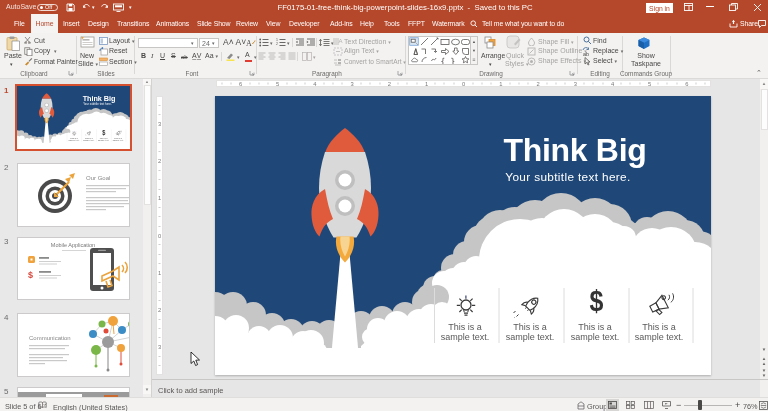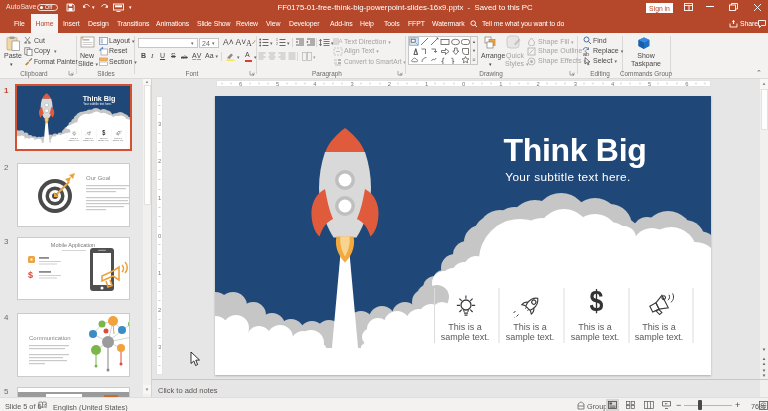--- a/index.html
+++ b/index.html
@@ -659,21 +659,21 @@
     </div>
 
     <div class="abs" style="left:760px;top:0;width:8px;height:318px;background:#F1F0EF;"></div>
     <div class="abs" style="left:760px;top:0;width:8px;height:10px;background:#F8F7F6;color:#888;font-size:4.5px;text-align:center;line-height:10px;">▲</div>
     <div class="abs" style="left:760.5px;top:10px;width:7px;height:41px;background:#FDFDFD;border:1px solid #E3E2E1;"></div>
     <div class="abs" style="left:760px;top:266px;width:8px;height:10px;color:#666;font-size:4.5px;text-align:center;line-height:10px;">▼</div>
     <div class="abs" style="left:760px;top:277px;width:8px;height:10px;color:#666;font-size:4.5px;text-align:center;line-height:5px;">▲<br>▲</div>
     <div class="abs" style="left:760px;top:289px;width:8px;height:10px;color:#666;font-size:4.5px;text-align:center;line-height:5px;">▼<br>▼</div>
 
     <div class="abs" style="left:152px;top:300px;width:616px;height:1px;background:#C9C7C5;"></div>
-    <div class="abs" style="left:158px;top:307px;font-size:7.5px;color:#5A5856;">Click to add notes</div>
+    <div class="abs" style="left:158px;top:307px;font-size:7.5px;color:#5A5856;">Click to add sample</div>
 
     <svg class="abs" style="left:190px;top:273px" width="10" height="15" viewBox="0 0 10 15">
         <path d="M1 0 L1 11.5 L3.8 9 L5.6 13.5 L7.6 12.6 L5.8 8.2 L9.5 8 Z" fill="#fff" stroke="#000" stroke-width="0.8"></path>
       </svg>
   </div>
   <div id="statusbar">
     <div class="abs" style="left:5px;top:3.5px;">Slide 5 of 6</div>
     <svg class="abs" style="left:38px;top:3px" width="9" height="8" viewBox="0 0 9 8">
         <path d="M4.5 1.5 C3.5 0.8 1.5 0.8 0.8 1.5 V6.5 C1.5 5.8 3.5 5.8 4.5 6.5 C5.5 5.8 7.5 5.8 8.2 6.5 V1.5 C7.5 0.8 5.5 0.8 4.5 1.5 M4.5 1.5 V6.5" fill="none" stroke="#5A5856" stroke-width="0.7"></path>
         <path d="M5.8 3.5 l0.8 0.8 1.4 -1.6" stroke="#5A5856" stroke-width="0.8" fill="none"></path>
@@ -701,20 +701,20 @@
       </svg>
     <svg class="abs" style="left:662px;top:3px" width="9" height="8" viewBox="0 0 9 8">
         <path d="M0.5 0.5 h8 v4.5 h-8 z" fill="none" stroke="#5A5856" stroke-width="0.8"></path>
         <path d="M3 7.5 h3" stroke="#5A5856" stroke-width="0.8"></path>
         <path d="M3.2 2 L5.8 2.75 L3.2 3.5 Z" fill="#5A5856"></path>
       </svg>
     <div class="abs" style="left:676px;top:2px;font-size:9px;color:#4A4846;">−</div>
     <div class="abs" style="left:684px;top:6.5px;width:48px;height:1px;background:#B8B6B4;"></div>
     <div class="abs" style="left:698px;top:2px;width:3.5px;height:10px;background:#4A4846;border-radius:1px;"></div>
     <div class="abs" style="left:735px;top:2px;font-size:9px;color:#4A4846;">+</div>
-    <div class="abs" style="left:743px;top:3.5px;margin-left:8px;">76%</div>
+    <div class="abs" style="left:743px;top:3.5px;">76%</div>
     <svg class="abs" style="left:759px;top:2.5px" width="9" height="9" viewBox="0 0 9 9">
         <rect x="0.5" y="0.5" width="8" height="8" fill="none" stroke="#5A5856" stroke-width="0.8"></rect>
         <path d="M2 3 L4.5 1.8 L7 3 M2 6 L4.5 7.2 L7 6" fill="none" stroke="#5A5856" stroke-width="0.7"></path>
         <path d="M1.8 4.5 h5.4" stroke="#5A5856" stroke-width="0.7"></path>
       </svg>
   </div>
 </div>
 
 </body></html>

